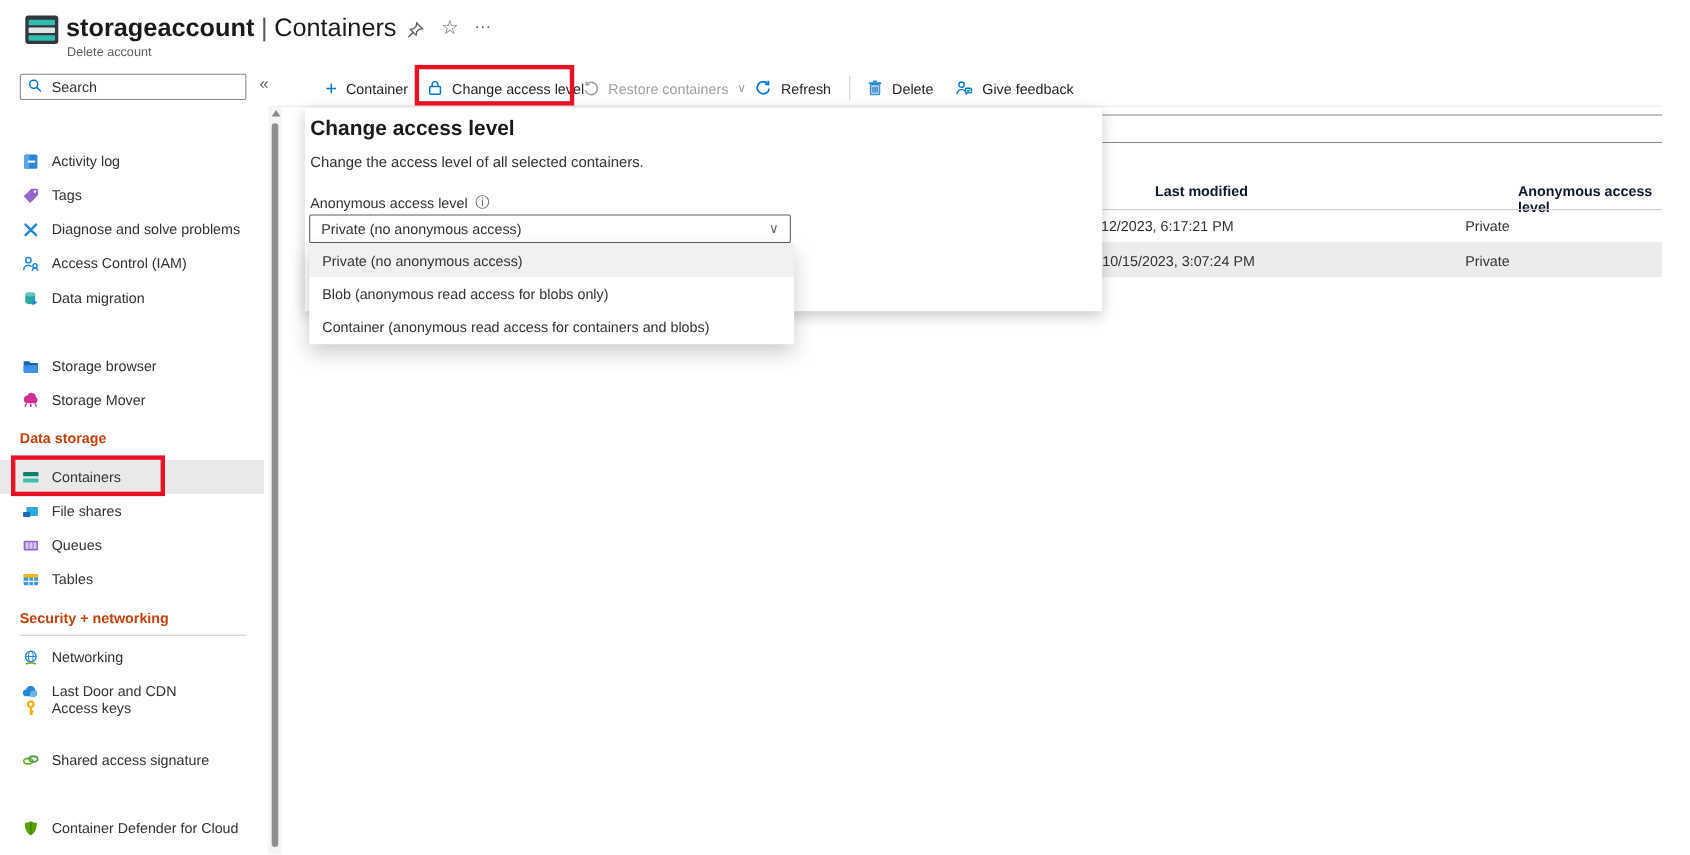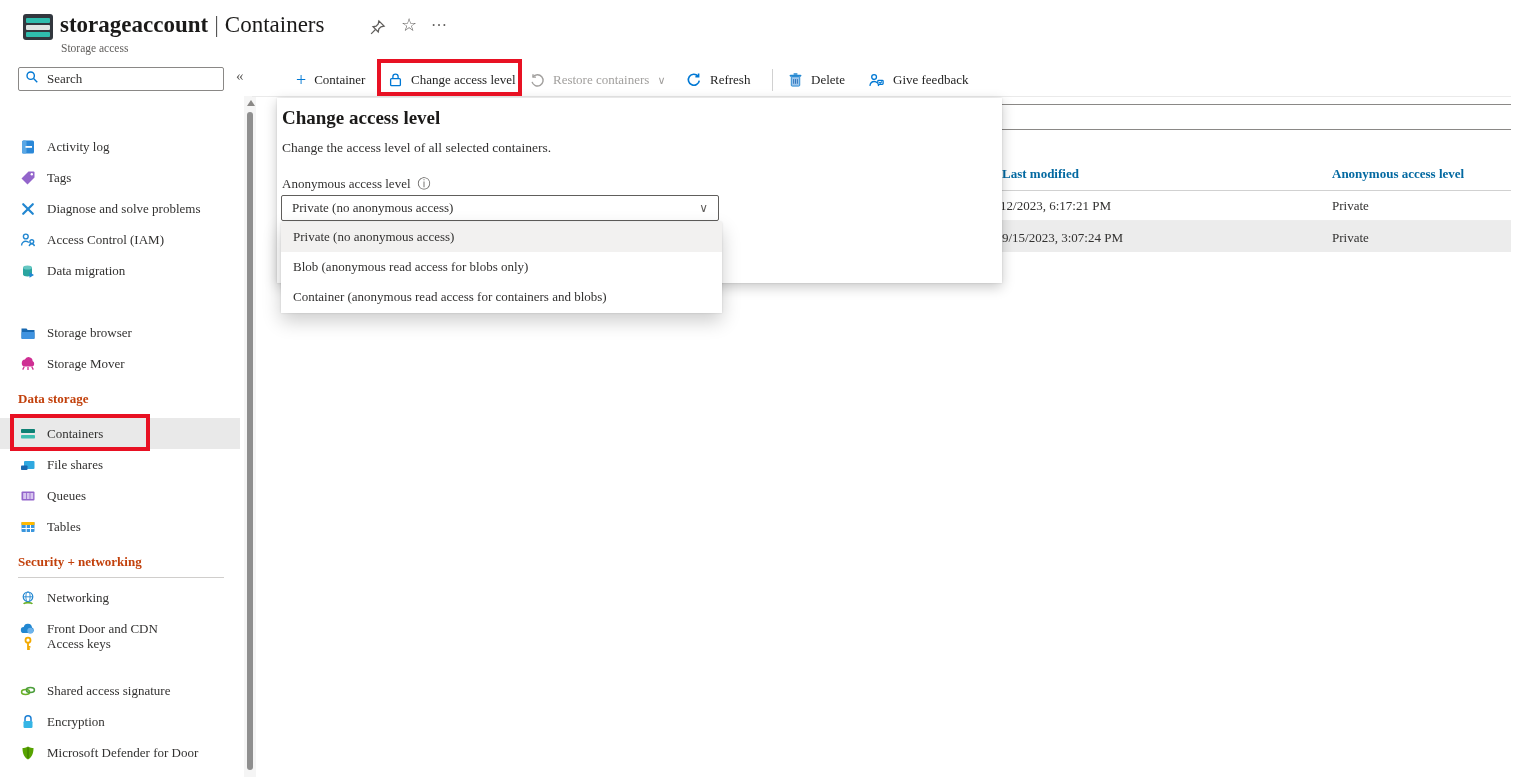--- a/index.html
+++ b/index.html
@@ -1,17 +1,17 @@
 <!DOCTYPE html>
 <html><head>
 <meta charset="utf-8">
 <style>
   html,body{margin:0;padding:0;background:#fff;}
   .page{position:relative;width:1511px;height:777px;background:#fff;overflow:hidden;
-        font-family:Liberation Serif, serif;color:#323130;font-size:13px;}
+        font-family:Liberation Sans, sans-serif;color:#323130;font-size:13px;}
   .abs{position:absolute;}
   
   .logo{left:22px;top:13px;width:32px;height:30px;}
   .title{left:60px;top:12px;font-size:23px;color:#1b1a19;white-space:nowrap;}
   .title .bold{font-weight:700;}
   .title .sep{color:#555;font-weight:300;padding:0 6px;}
   .subtitle{left:61px;top:42px;font-size:11.5px;color:#605e5c;}
   .hicon{color:#605e5c;font-size:17px;line-height:17px;}
   
   .searchbox{left:18px;top:67px;width:206px;height:24px;border:1px solid #8a8886;border-radius:2px;
@@ -33,21 +33,21 @@
   .tb-btn{display:flex;align-items:center;gap:8px;height:22px;color:#242424;cursor:pointer;white-space:nowrap;}
   .tb-btn svg{display:block;}
   .tb-btn.disabled{color:#a19f9d;cursor:default;}
   .tb-sep{left:772px;top:69px;width:1px;height:22px;background:#d1d1d1;}
   .tb-border{left:252px;top:96px;width:1284px;height:1px;background:#eaeaea;}
   .plus{color:#0078d4;font-size:18px;font-weight:400;line-height:16px;}
   .chev-sm{font-size:11px;color:#a19f9d;}
   
   .filter-input{left:700px;top:104px;width:822px;height:26px;border:1px solid #8a8886;border-radius:2px;
                 box-sizing:border-box;background:#fff;z-index:1;font-family:inherit;font-size:13px;padding:0 8px;outline:none;color:#323130;}
-  .th{font-weight:700;color:#0369a1;z-index:1;}
+  .th{font-weight:700;color:#0f172a;z-index:1;padding-left:48px;}
   .th-line{left:620px;top:190px;width:916px;height:1px;background:#d1d1d1;z-index:1;}
   .trow1-line{left:620px;top:220px;width:916px;height:1px;background:#ededed;z-index:1;}
   .trow2-bg{left:620px;top:221px;width:916px;height:31px;background:#ececec;z-index:1;}
   .tcell{z-index:2;color:#323130;}
   
   .dialog{left:277px;top:98px;width:725px;height:185px;background:#fff;z-index:5;
           box-shadow:0 4px 12px rgba(0,0,0,.22),0 0 2px rgba(0,0,0,.12);}
   .dlg-title{position:absolute;left:5px;top:9px;font-size:19px;font-weight:700;color:#1b1a19;}
   .dlg-desc{position:absolute;left:5px;top:42px;font-size:13.5px;color:#323130;}
   .dlg-label{position:absolute;left:5px;top:77px;font-size:13px;color:#323130;display:flex;align-items:center;gap:7px;}
@@ -82,21 +82,21 @@
     <span class="bold">storageaccount</span><span class="sep">|</span><span>Containers</span>
   </div>
   <span class="abs hicon" style="left:369px;top:19px">
     <svg width="17" height="17" viewBox="0 0 16 16" fill="none" stroke="#605e5c" stroke-width="1.2">
         <path d="M9.3 1.8 14.2 6.7l-2.9.6-2 2-.6 2.9-4.9-4.9 2.9-.6 2-2z"></path>
         <path d="M6.2 9.8 2 14"></path>
       </svg>
   </span>
   <span class="abs hicon" style="left:401px;top:17px;font-size:18px">☆</span>
   <span class="abs hicon" style="left:431px;top:12px;font-size:16px;letter-spacing:1px">…</span>
-  <div class="abs subtitle">Storage access</div>
+  <div class="abs subtitle">Delete account</div>
 
   <div class="abs searchbox">
     <span><svg width="14" height="14" viewBox="0 0 16 16" fill="none" stroke="#0078d4" stroke-width="1.6">
           <circle cx="6.5" cy="6.5" r="4.2"></circle>
           <path d="M9.8 9.8 14 14"></path>
         </svg></span>
     <input type="text" placeholder="Search" style="">
   </div>
   <div class="abs sb-track"></div>
   <div class="abs sb-arrow"></div>
@@ -225,57 +225,48 @@
       </span>
     <span>Networking</span>
   </div>
   <div class="abs nav-item" style="top:613px">
     <span class="ic">
         <svg viewBox="0 0 16 16">
           <path d="M4 12a3 3 0 0 1-.3-6A4.2 4.2 0 0 1 12 6.5 2.9 2.9 0 0 1 11.6 12z" fill="#2287d1"></path>
           <circle cx="10.3" cy="9.8" r="3" fill="#6cb3ec"></circle>
         </svg>
       </span>
-    <span>Front Door and CDN</span>
+    <span>Last Door and CDN</span>
   </div>
   <div class="abs nav-item" style="top:628px">
     <span class="ic">
         <svg viewBox="0 0 16 16" fill="none" stroke="#f2a900" stroke-width="1.8">
           <circle cx="8" cy="4.2" r="2.5"></circle>
           <path d="M8 6.8V14M8 10.8h2.4M8 13h1.8"></path>
         </svg>
       </span>
     <span>Access keys</span>
   </div>
   <div class="abs nav-item" style="top:675px">
     <span class="ic">
         <svg viewBox="0 0 16 16" fill="none" stroke-width="1.6">
           <ellipse cx="5.6" cy="9" rx="4" ry="2.5" stroke="#6ab029"></ellipse>
           <ellipse cx="10.4" cy="7" rx="4" ry="2.5" stroke="#4b9e3c"></ellipse>
         </svg>
       </span>
     <span>Shared access signature</span>
   </div>
-  <div class="abs nav-item" style="top:706px">
-    <span class="ic">
-        <svg viewBox="0 0 16 16">
-          <path d="M5 7V4.8a3 3 0 0 1 6 0V7" stroke="#1b7fd4" stroke-width="1.5" fill="none"></path>
-          <rect x="3.5" y="7" width="9" height="7" rx="1.2" fill="#35b5e5"></rect>
-        </svg>
-      </span>
-    <span>Encryption</span>
-  </div>
   <div class="abs nav-item" style="top:737px">
     <span class="ic">
         <svg viewBox="0 0 16 16">
           <path d="M8 1.5c2 1 4 1.5 5.5 1.5 0 6-2 9.5-5.5 11.5C4.5 12.5 2.5 9 2.5 3c1.5 0 3.5-.5 5.5-1.5z" fill="#57a300"></path>
           <path d="M8 2.5v10.5" stroke="#3c7a00" stroke-width="1.2"></path>
         </svg>
       </span>
-    <span>Microsoft Defender for Door</span>
+    <span>Container Defender for Cloud</span>
   </div>
 
   <span class="abs collapse">«</span>
   <div class="abs tb-btn" style="left:296px;top:69px">
     <span class="plus">+</span>
     <span>Container</span>
   </div>
   <div class="abs tb-btn" style="left:388px;top:69px">
     <span>
         <svg width="15" height="16" viewBox="0 0 16 16" fill="none" stroke="#0078d4" stroke-width="1.4">
@@ -332,21 +323,21 @@
 
   <input class="abs filter-input" type="text" value="" style="">
   <span class="abs th" style="left:1002px;top:166px">Last modified</span>
   <span class="abs th" style="left:1332px;top:166px">Anonymous access level</span>
   <div class="abs th-line"></div>
 
   <div class="abs trow2-bg"></div>
   <span class="abs tcell" style="left:990px;top:198px">7/12/2023, 6:17:21 PM</span>
   <span class="abs tcell" style="left:1332px;top:198px">Private</span>
   <div class="abs trow1-line"></div>
-  <span class="abs tcell" style="left:1002px;top:230px">9/15/2023, 3:07:24 PM</span>
+  <span class="abs tcell" style="left:1002px;top:230px">10/15/2023, 3:07:24 PM</span>
   <span class="abs tcell" style="left:1332px;top:230px">Private</span>
 
   <div class="abs dialog">
     <div class="dlg-title">Change access level</div>
     <div class="dlg-desc">Change the access level of all selected containers.</div>
     <div class="dlg-label">
       <span>Anonymous access level</span>
       <span class="info">ⓘ</span>
     </div>
     <div class="select">

